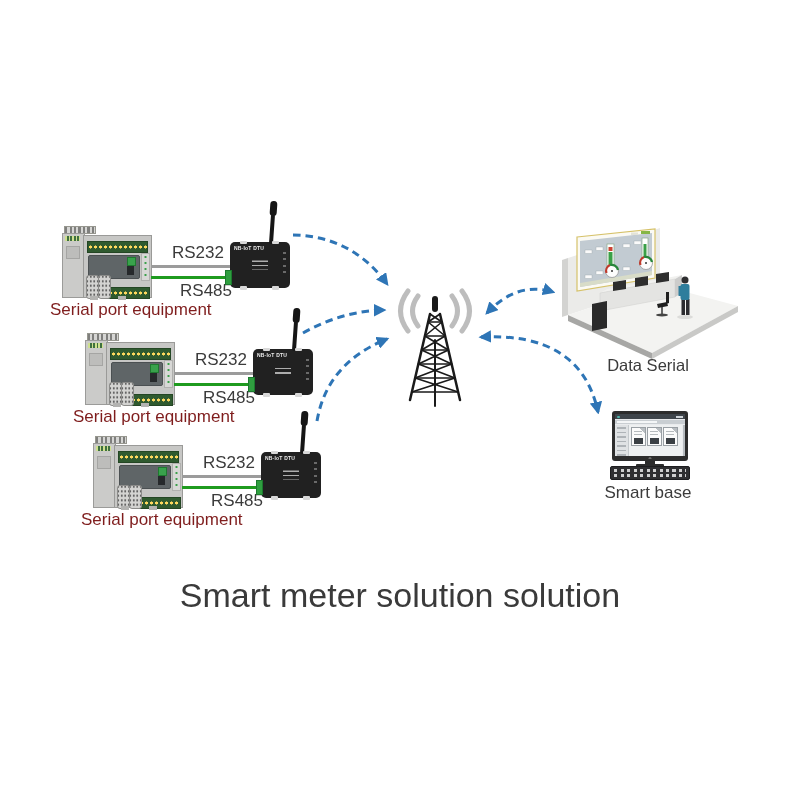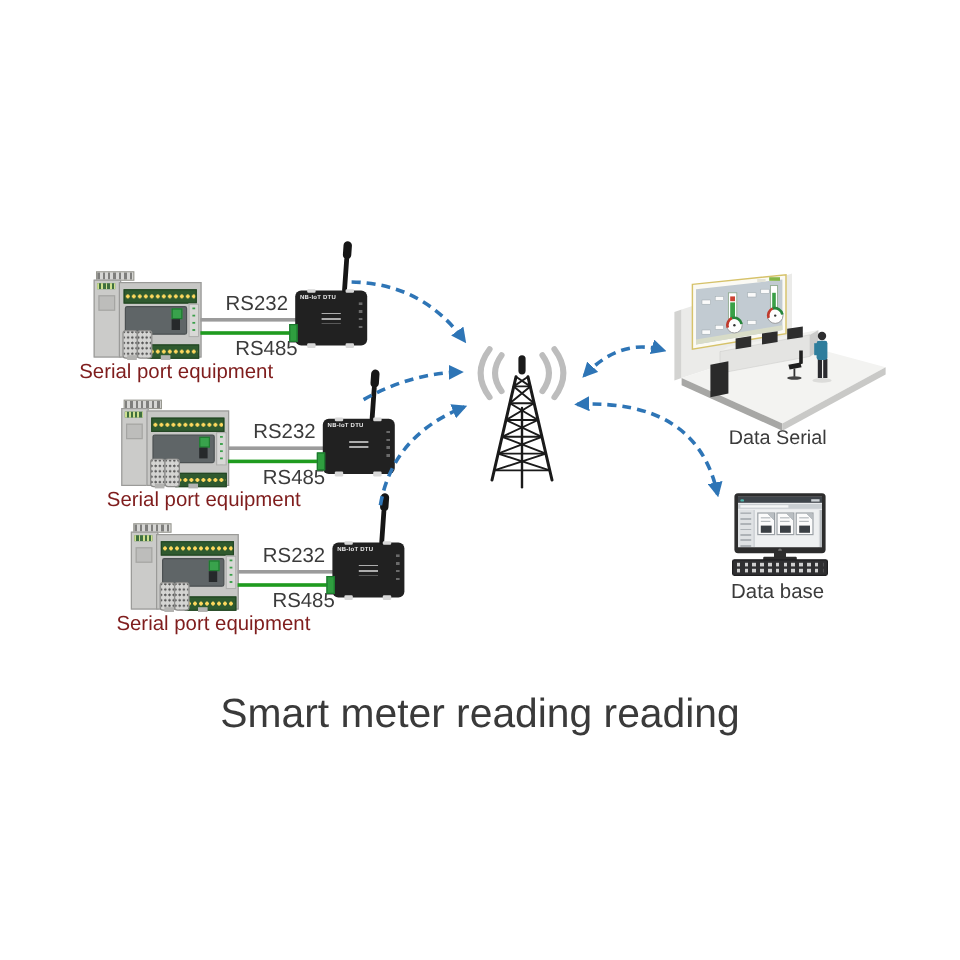--- a/index.html
+++ b/index.html
@@ -1,21 +1,21 @@
 <!DOCTYPE html>
 <html><head>
 <meta charset="utf-8">
 <style>
   html,body{margin:0;padding:0;background:#fff;}
   .canvas{position:relative;width:800px;height:800px;background:#ffffff;margin:0 auto;
           font-family:"Liberation Sans","DejaVu Sans",sans-serif;overflow:hidden;}
   .abs{position:absolute;}
 
   
-  .group{position:absolute;width:330px;height:100px;margin-left:16px;}
+  .group{position:absolute;width:330px;height:100px;}
   .caption{position:absolute;left:-12px;top:74px;width:230px;font-size:17px;color:#7f1d1d;}
 
   
   .plc{position:absolute;left:0;top:0;width:88px;height:72px;}
   .plc-clip{position:absolute;left:2px;top:0;width:30px;height:6px;border:1px solid #97978f;
             background:repeating-linear-gradient(90deg,#7f7f7d 0 2px,#d6d6d4 2px 4.5px);}
   .plc-left{position:absolute;left:0;top:7px;width:21px;height:63px;background:#cbcbc9;border:1px solid #9b9b99;}
   .plc-left-strip{position:absolute;left:2px;top:2px;width:15px;height:5px;background:#3f703f;
             background-image:repeating-linear-gradient(90deg,#cfe08f 0 1.5px,transparent 1.5px 3.5px);}
   .plc-left-sq{position:absolute;left:3px;top:12px;width:12px;height:11px;background:#bdbdbb;border:1px solid #a5a5a3;}
@@ -350,17 +350,17 @@
       <div class="dbm-scroll"></div>
     </div>
     <div class="dbm-cam"></div>
   </div>
   <div class="db-stand"></div>
   <div class="db-base"></div>
   <div class="db-keyboard">
     <div class="db-keys"></div>
     <div class="db-keys row2"></div>
   </div>
-  <div class="db-label">Data base</div>
-
-  <div class="main-title">Smart meter reading reading</div>
+  <div class="db-label">Smart base</div>
+
+  <div class="main-title">Smart meter solution solution</div>
 
 </div>
 
 </body></html>

